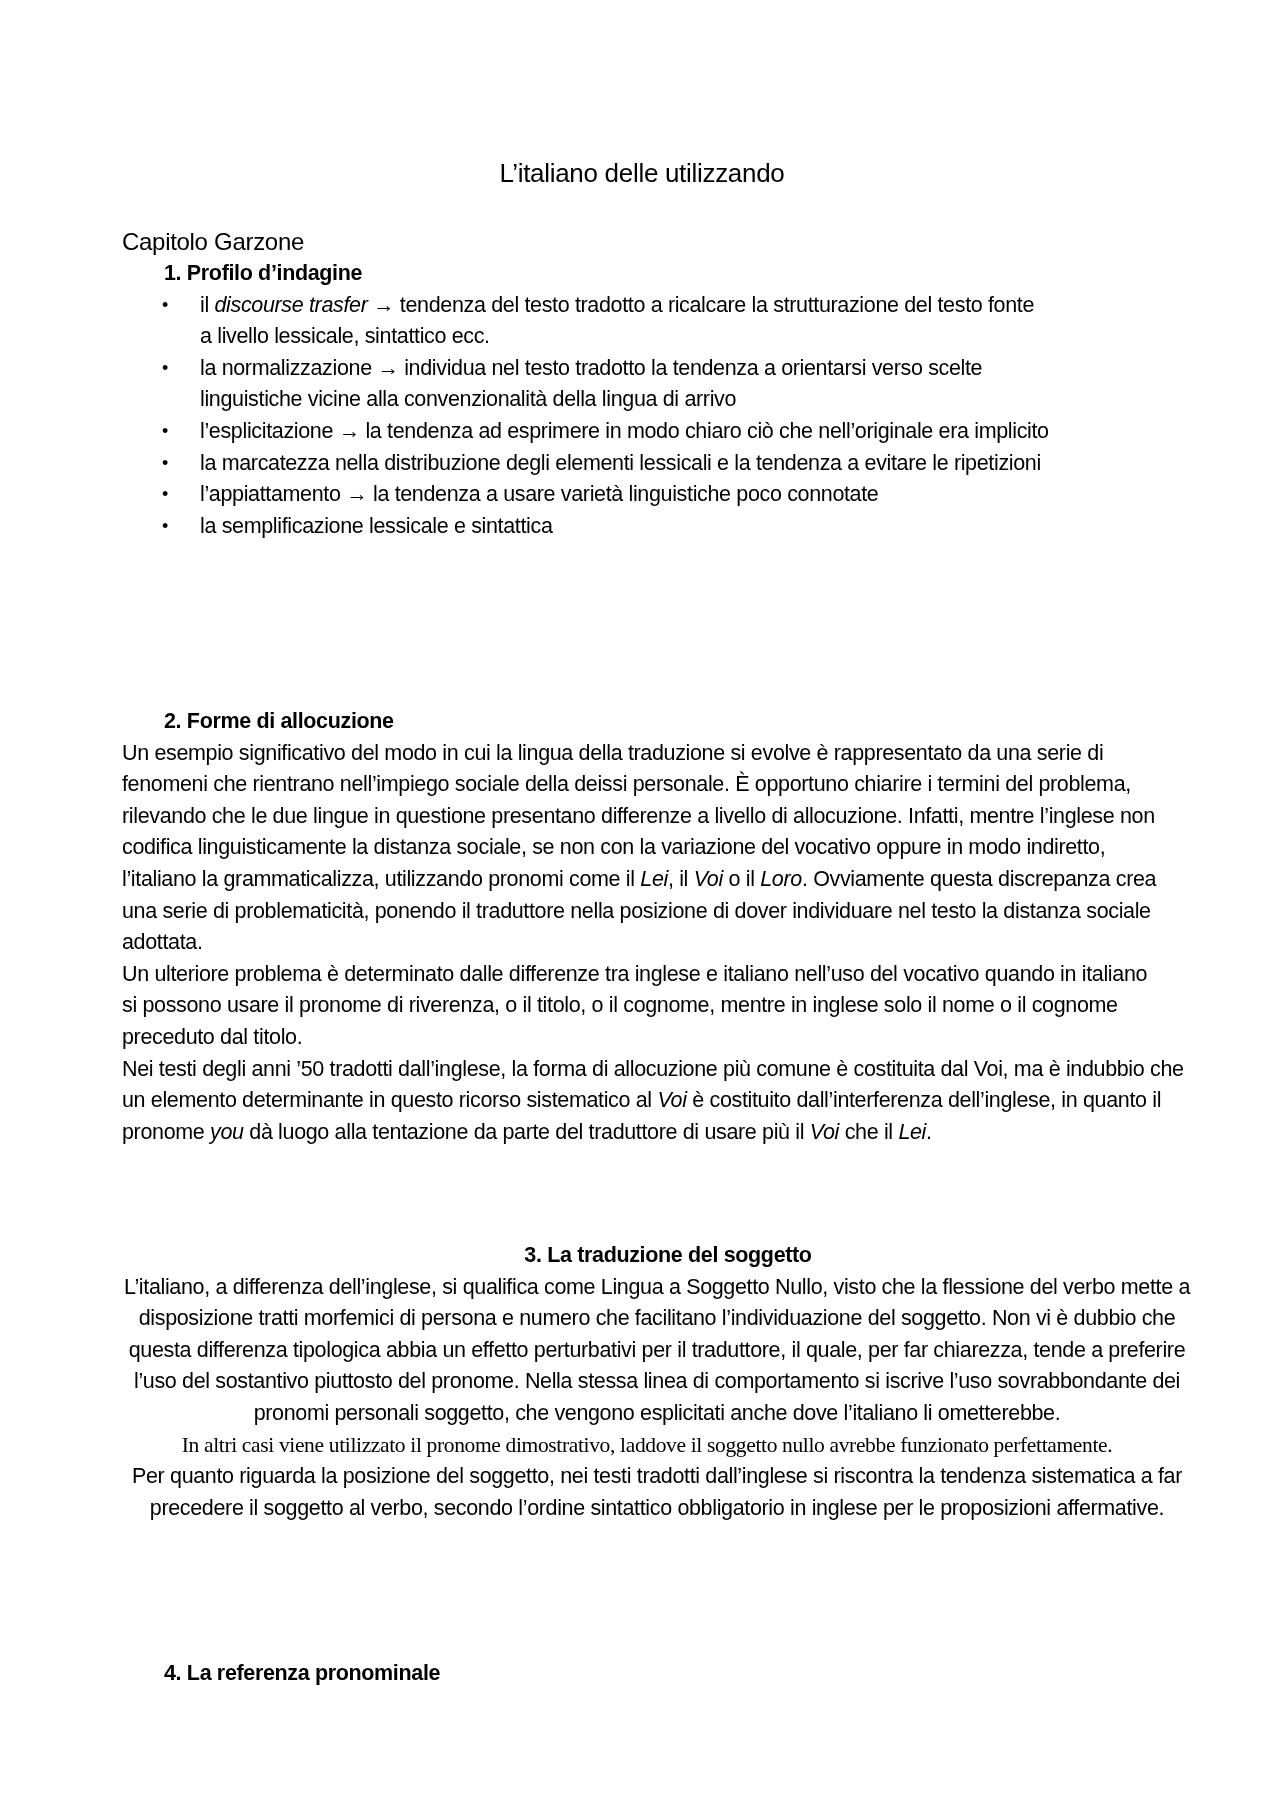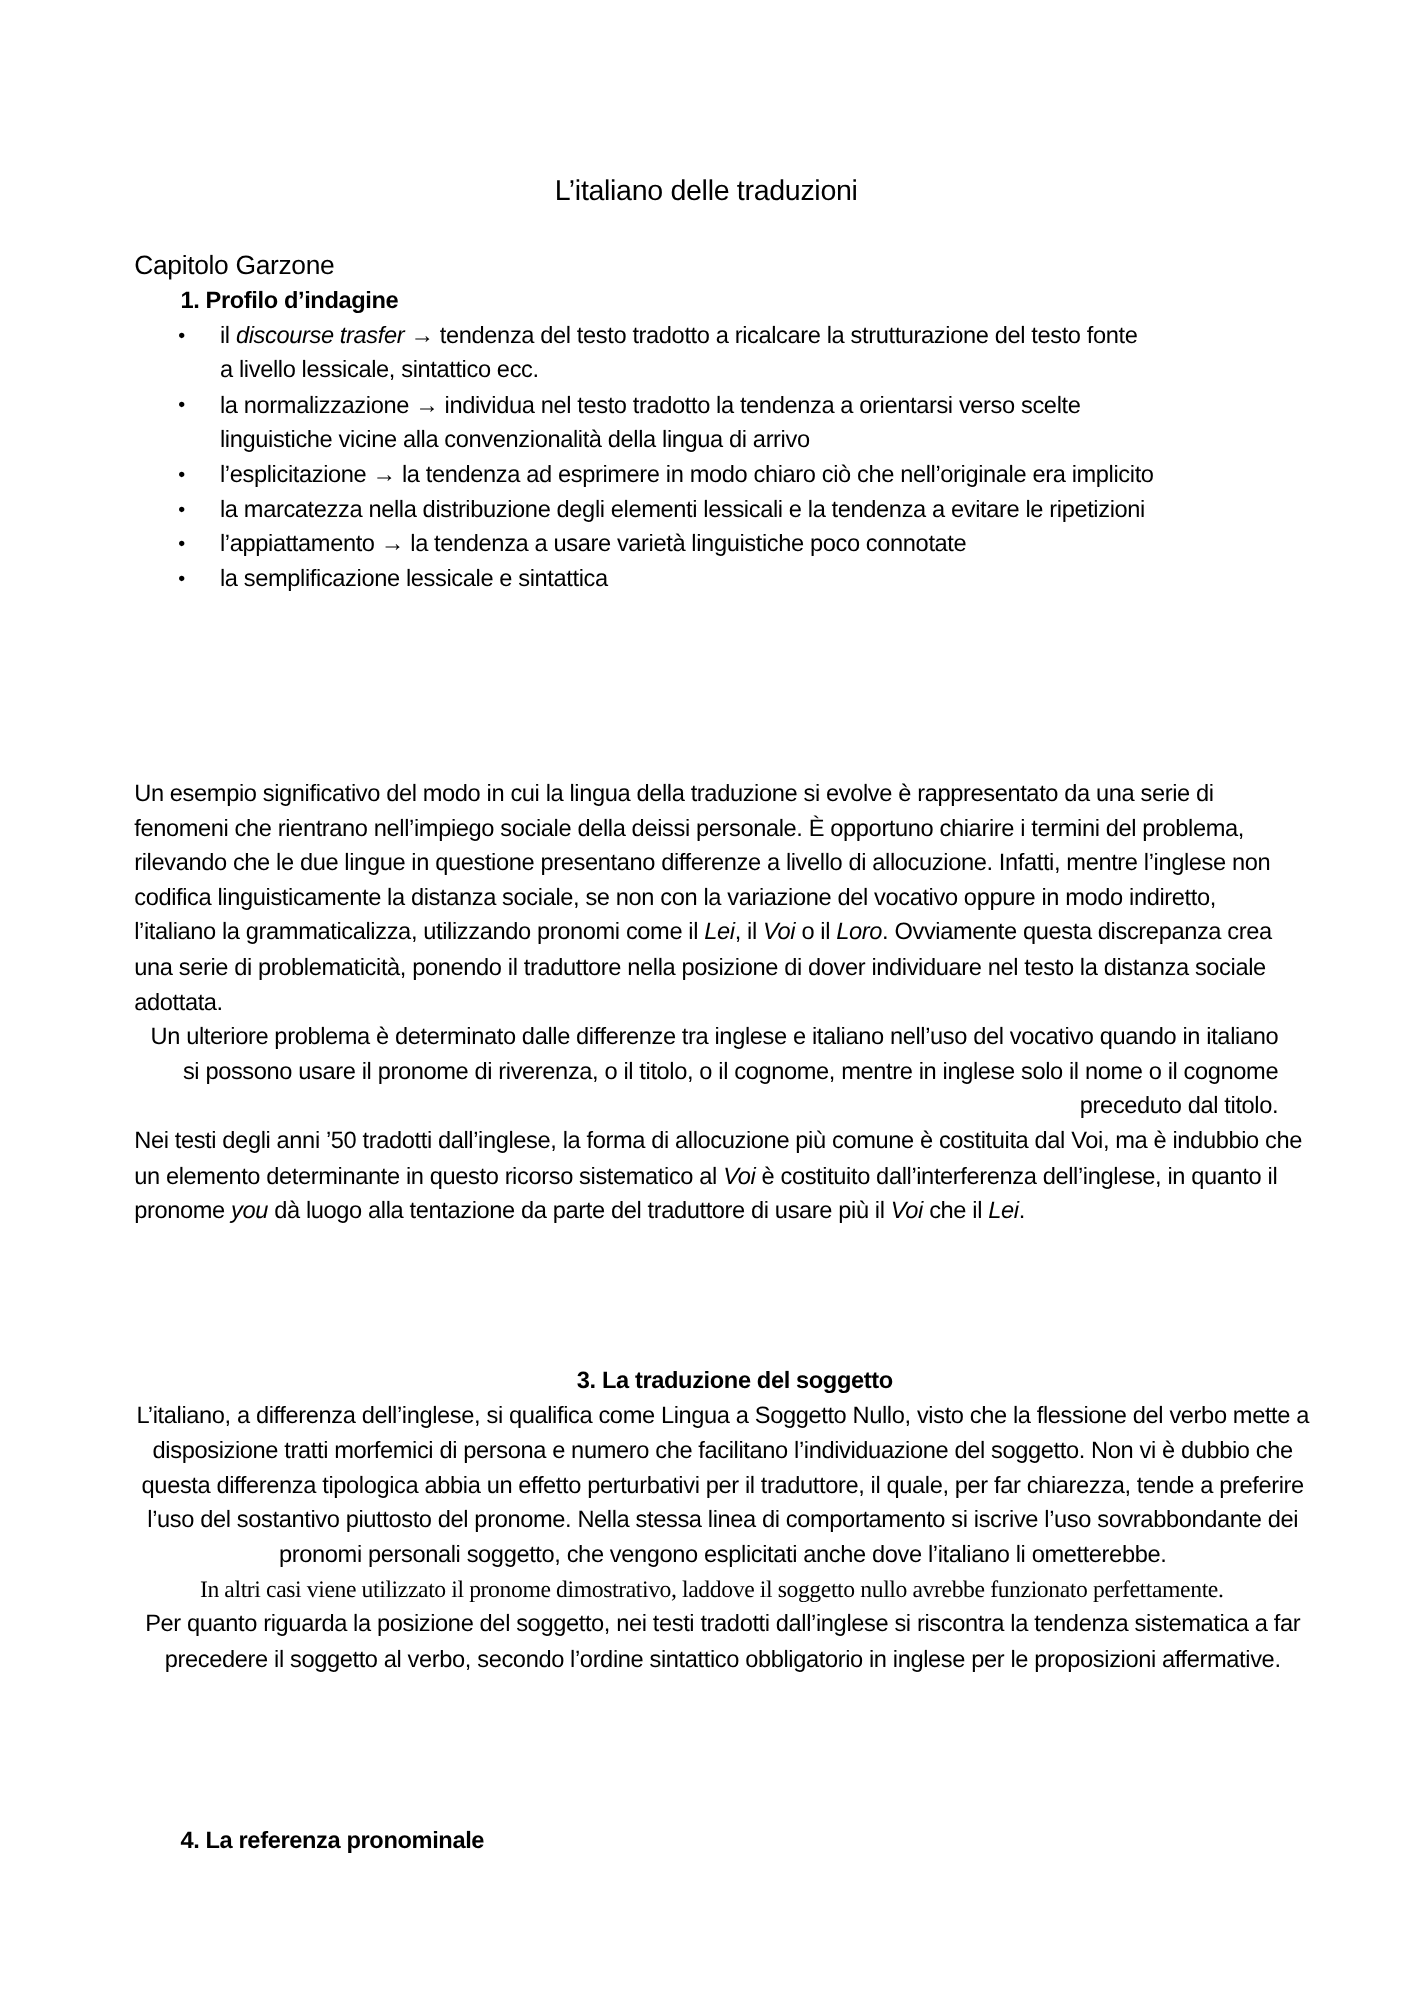--- a/index.html
+++ b/index.html
@@ -27,21 +27,21 @@
   li { position: relative; padding-left: 78px; }
   li .bullet { position: absolute; left: 40px; top: 0; font-size: 18px; }
   .arrow { font-weight: bold; }
   em { font-style: italic; text-align: right; }
 </style>
 </head>
 <body>
 
 <div class="page">
 
-  <div class="doc-title">L’italiano delle traduzioni</div>
+  <div class="doc-title">L’italiano delle utilizzando</div>
   <div class="chapter">Capitolo Garzone</div>
 
   <div class="block" style="top:258px;">
     <div class="h">1. Profilo d’indagine</div>
     <ul style="width:1040px;">
       <li style="width:840px;">
         <span class="bullet">•</span>
         <span>il </span><em>discourse trasfer</em>
         <span class="arrow">→</span><span> tendenza del testo tradotto a ricalcare la strutturazione del testo fonte a livello lessicale, sintattico ecc.</span>
       </li>
@@ -62,22 +62,23 @@
         <span>l’appiattamento </span><span class="arrow">→</span><span> la tendenza a usare varietà linguistiche poco connotate</span>
       </li>
       <li style="width:860px;">
         <span class="bullet">•</span>
         <span>la semplificazione lessicale e sintattica</span>
       </li>
     </ul>
   </div>
 
   <div class="block" style="top:706px;">
+    <div class="h">2. Forme di allocuzione</div>
     <p style="width:1040px;"><span>Un esempio significativo del modo in cui la lingua della traduzione si evolve è rappresentato da una serie di fenomeni che rientrano nell’impiego sociale della deissi personale. È opportuno chiarire i termini del problema, rilevando che le due lingue in questione presentano differenze a livello di allocuzione. Infatti, mentre l’inglese non codifica linguisticamente la distanza sociale, se non con la variazione del vocativo oppure in modo indiretto, l’italiano la grammaticalizza, utilizzando pronomi come il </span><em>Lei</em><span>, il </span><em>Voi</em><span> o il </span><em>Loro</em><span>. Ovviamente questa discrepanza crea una serie di problematicità, ponendo il traduttore nella posizione di dover individuare nel testo la distanza sociale adottata.</span></p>
-    <p style="width:1040px;text-align:right;">Un ulteriore problema è determinato dalle differenze tra inglese e italiano nell’uso del vocativo quando in italiano si possono usare il pronome di riverenza, o il titolo, o il cognome, mentre in inglese solo il nome o il cognome preceduto dal titolo.</p>
+    <p style="width:1040px;">Un ulteriore problema è determinato dalle differenze tra inglese e italiano nell’uso del vocativo quando in italiano si possono usare il pronome di riverenza, o il titolo, o il cognome, mentre in inglese solo il nome o il cognome preceduto dal titolo.</p>
     <p style="width:1070px;"><span>Nei testi degli anni ’50 tradotti dall’inglese, la forma di allocuzione più comune è costituita dal Voi, ma è indubbio che un elemento determinante in questo ricorso sistematico al </span><em>Voi</em><span> è costituito dall’interferenza dell’inglese, in quanto il pronome </span><em>you</em><span> dà luogo alla tentazione da parte del traduttore di usare più il </span><em>Voi</em><span> che il </span><em>Lei</em><span>.</span></p>
   </div>
 
   <div class="block" style="top:1240px;text-align:center;">
     <div class="h">3. La traduzione del soggetto</div>
     <p style="width:1070px;">L’italiano, a differenza dell’inglese, si qualifica come Lingua a Soggetto Nullo, visto che la flessione del verbo mette a disposizione tratti morfemici di persona e numero che facilitano l’individuazione del soggetto. Non vi è dubbio che questa differenza tipologica abbia un effetto perturbativi per il traduttore, il quale, per far chiarezza, tende a preferire l’uso del sostantivo piuttosto del pronome. Nella stessa linea di comportamento si iscrive l’uso sovrabbondante dei pronomi personali soggetto, che vengono esplicitati anche dove l’italiano li ometterebbe.</p>
     <p style="width:1050px;font-family:Liberation Serif, serif;">In altri casi viene utilizzato il pronome dimostrativo, laddove il soggetto nullo avrebbe funzionato perfettamente.</p>
     <p style="width:1070px;">Per quanto riguarda la posizione del soggetto, nei testi tradotti dall’inglese si riscontra la tendenza sistematica a far precedere il soggetto al verbo, secondo l’ordine sintattico obbligatorio in inglese per le proposizioni affermative.</p>
   </div>
 

